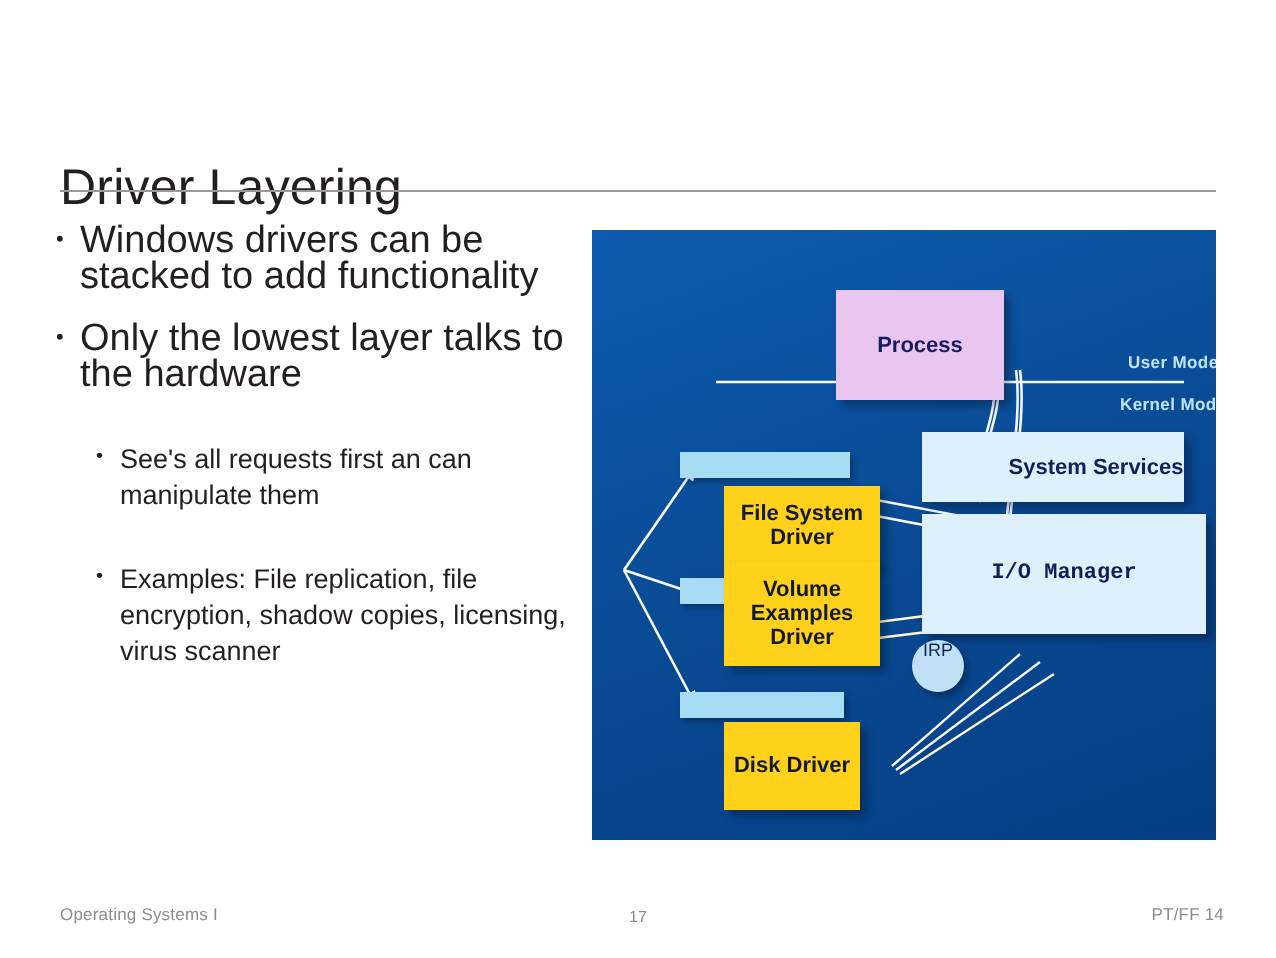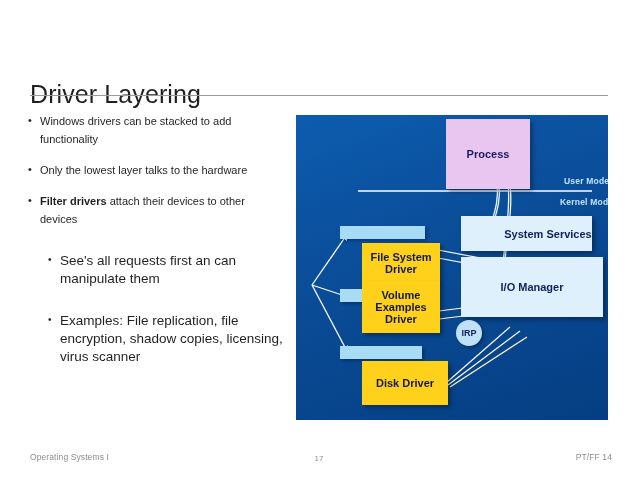--- a/index.html
+++ b/index.html
@@ -46,21 +46,21 @@
 
   
   #bullets {
     position: absolute;
     left: 28px;
     top: 112px;
     width: 255px;
   }
   .b1 {
     position: relative;
-    font-size: 11px;
+    font-size: 19px;
     line-height: 18px;
     color: #231f20;
     padding-left: 12px;
     margin-bottom: 13px;
   }
   .b1::before {
     content: "\2022";
     position: absolute;
     left: 0;
     top: -1px;
@@ -174,45 +174,41 @@
     white-space: nowrap;
     padding-left: 32px;
   }
   #irp {
     position: absolute;
     width: 26px;
     height: 26px;
     border-radius: 50%;
     background: #bfe0f5;
     display: flex;
-    align-items: center;
     justify-content: center;
     font-size: 9px;
-    font-weight: bold;
+    font-weight: normal;
     color: #14235c;
     box-shadow: 2px 2px 3px rgba(0,0,0,0.3);
   }
 </style>
 </head>
 <body>
 
 <div id="slide">
 
   <div id="title">Driver Layering</div>
   <div id="title-rule"></div>
 
   <div id="bullets">
     <div class="b1">
       <span>Windows drivers can be stacked to add functionality</span>
     </div>
     <div class="b1">
       <span>Only the lowest layer talks to the hardware</span>
-    </div>
-    <div class="b1">
-      <span class="strong">Filter drivers</span><span> attach their devices to other devices</span>
     </div>
     <div class="b2">
       <span>See's all requests first an can manipulate them</span>
     </div>
     <div class="b2">
       <span>Examples: File replication, file encryption, shadow copies, licensing, virus scanner</span>
     </div>
   </div>
 
   <div id="diagram">
@@ -242,51 +238,51 @@
       <path d="M221,158 L137,142" fill="none" stroke="#ffffff" stroke-width="1.2"></path>
 
       <path d="M221,186 L143,196" fill="none" stroke="#fff7cf" stroke-width="1.2"></path>
       <path d="M224,194 L143,204" fill="none" stroke="#fff7cf" stroke-width="1.2"></path>
 
       <path d="M214,212 L150,268" fill="none" stroke="#ffffff" stroke-width="1.2"></path>
       <path d="M224,216 L152,270" fill="none" stroke="#ffffff" stroke-width="1.2"></path>
       <path d="M231,222 L154,272" fill="none" stroke="#fff7cf" stroke-width="1.2"></path>
     </svg>
 
-    <div class="box box-process" style="left:122px; top:4px; width:84px; height:70px;margin-left:28px;">
+    <div class="box box-process" style="left:122px; top:30px; width:84px; height:55px;">
       <span>Process</span>
     </div>
 
     <div class="mode-label" style="left:236px; top:61px;">User Mode</div>
     <div class="mode-label" style="left:232px; top:82px;">Kernel Mode</div>
 
     <div class="box box-lightblue" style="left:165px; top:101px; width:131px; height:35px;padding-left:43px;">
       <span>System Services</span>
     </div>
 
-    <div class="box box-lightblue" style="left:165px; top:142px; width:142px; height:60px;">
+    <div class="box box-lightblue" style="left:165px; top:142px; width:142px; height:60px;font-family:Liberation Mono, monospace;">
       <span>I/O Manager</span>
     </div>
 
     <div class="filter-bar" style="left:44px; top:111px; width:85px; height:13px;"></div>
     <div class="filter-bar" style="left:44px; top:174px; width:82px; height:13px;"></div>
     <div class="filter-bar" style="left:44px; top:231px; width:82px; height:13px;"></div>
 
     <div class="box box-yellow" style="left:66px; top:128px; width:78px; height:40px; flex-direction:column;">
       <span>File System</span>
       <span>Driver</span>
     </div>
 
     <div class="box box-yellow" style="left:66px; top:166px; width:78px; height:52px; flex-direction:column;">
       <span>Volume</span>
       <span>Examples</span>
       <span>Driver</span>
     </div>
 
-    <div class="box box-yellow" style="left:66px; top:246px; width:86px; height:44px;">
+    <div class="box box-yellow" style="left:66px; top:246px; width:68px; height:44px;">
       <span>Disk Driver</span>
     </div>
 
     <div id="irp" style="left:160px; top:205px;">
       <span>IRP</span>
     </div>
 
   </div>
 
   <div id="footer-left">Operating Systems I</div>

